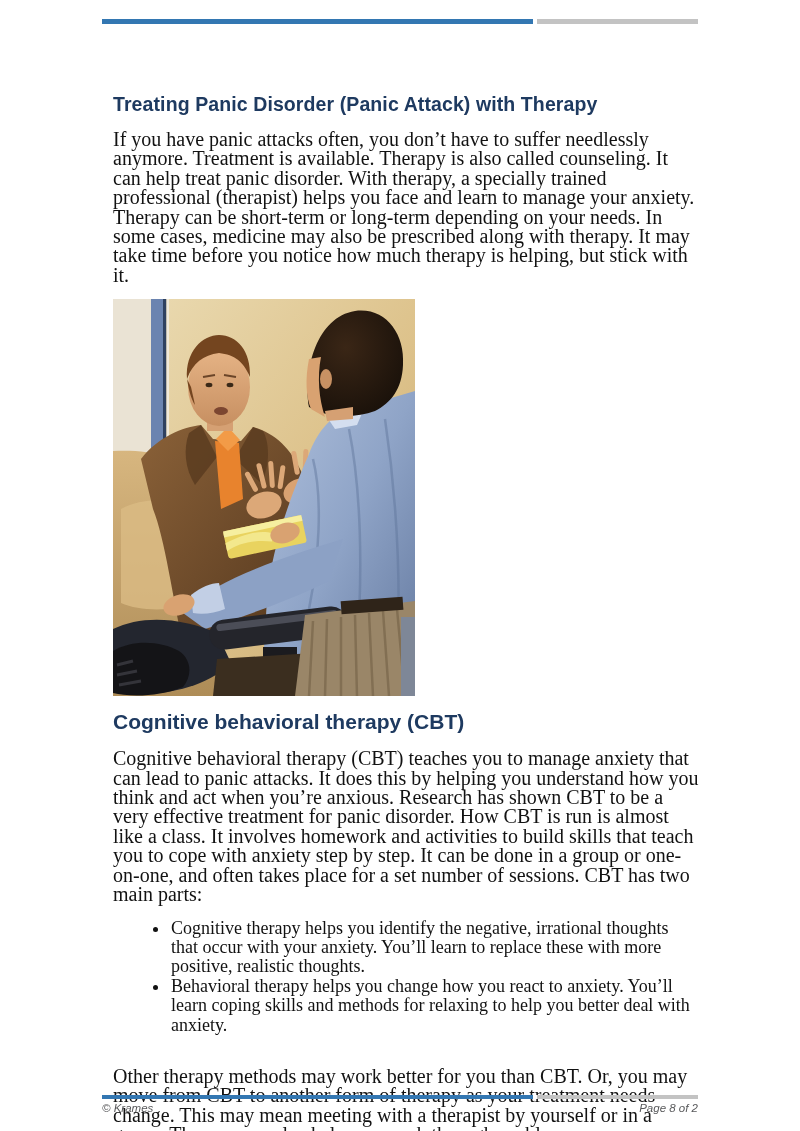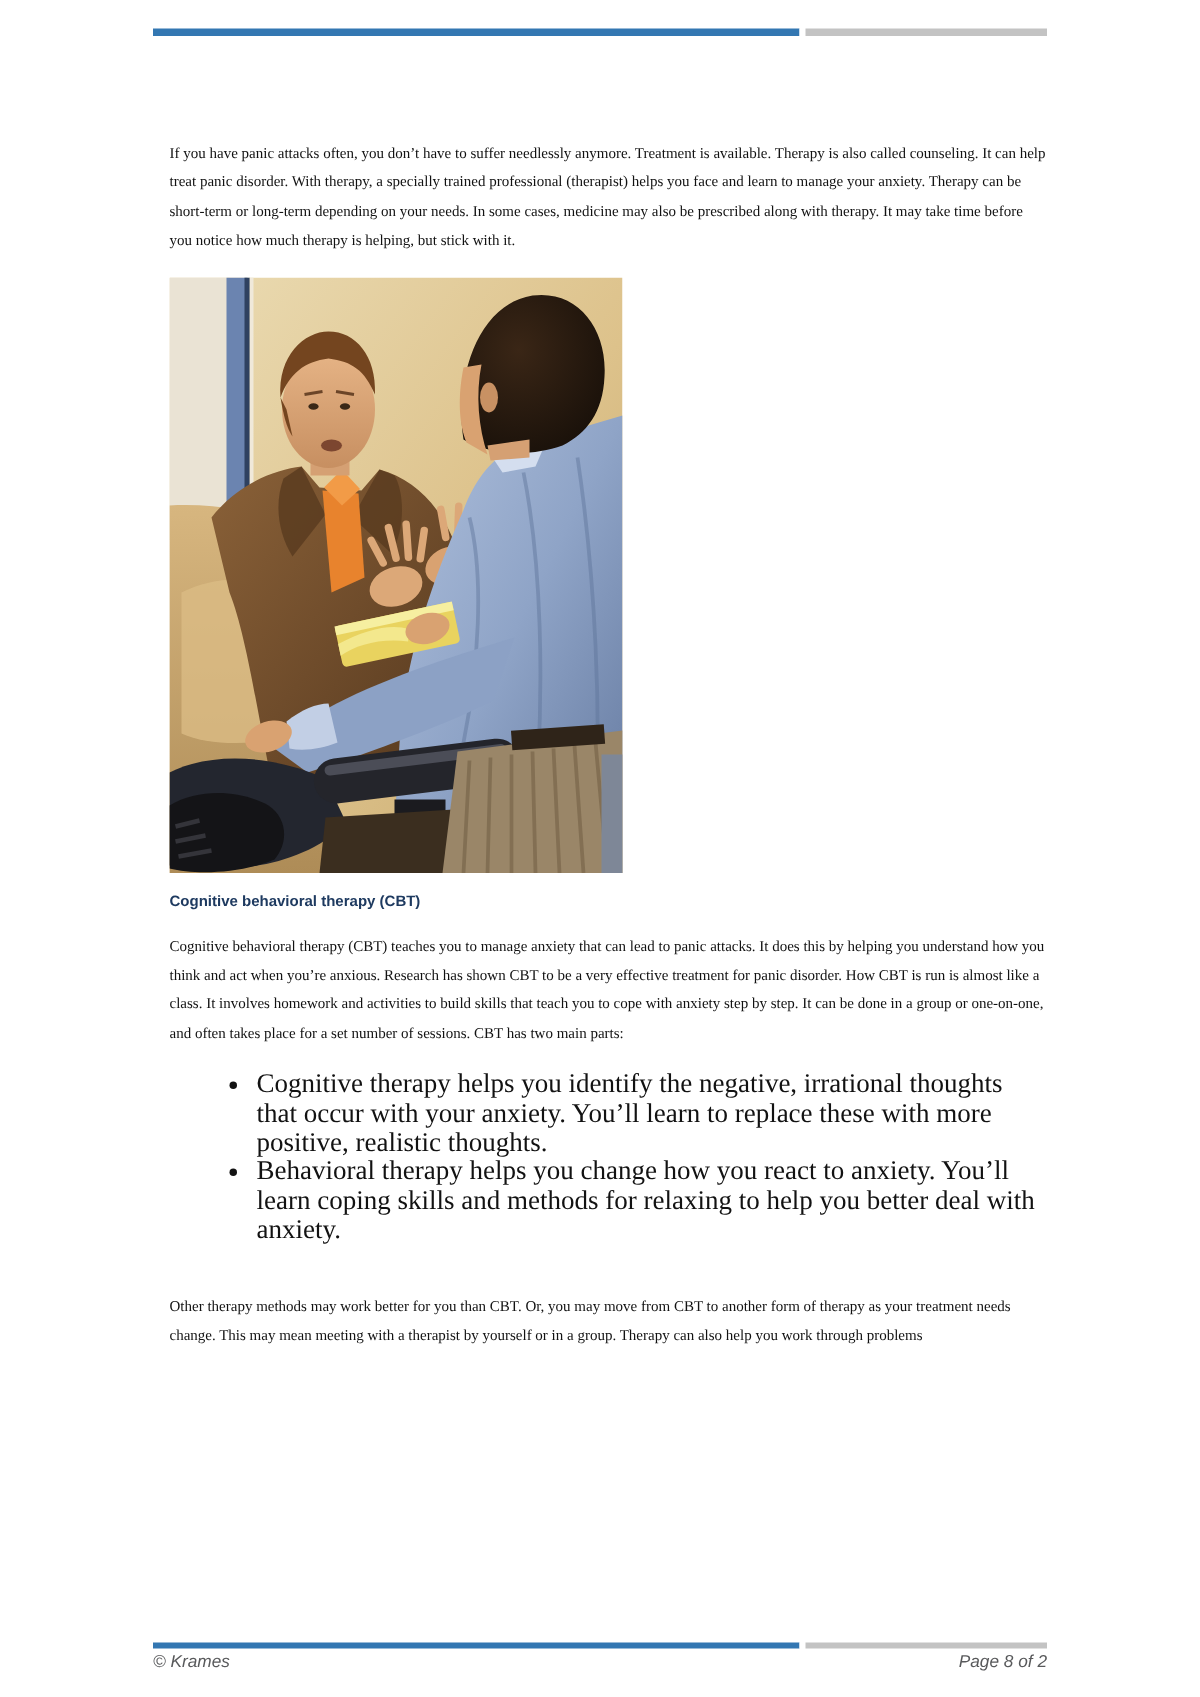--- a/index.html
+++ b/index.html
@@ -18,24 +18,24 @@
 
   
   .content { position:absolute; left:113px; top:93px; width:586px; }
   h1 {
     font-family:"Liberation Sans","DejaVu Sans",sans-serif;
     font-size:19.5px; font-weight:bold; color:#1E3A60;
     margin:0 0 14px 0; letter-spacing:0.1px;
   }
   h2 {
     font-family:"Liberation Sans","DejaVu Sans",sans-serif;
-    font-size:10px; font-weight:bold; color:#1E3A60;
+    font-size:21px; font-weight:bold; color:#1E3A60;
     margin:0 0 15px 0;
   }
-  p.body-text { font-size:10px; line-height:19.4px; margin:0 0 14px 0; }
+  p.body-text { font-size:20px; line-height:19.4px; margin:0 0 14px 0; }
   .figure { width:302px; height:397px; margin:10px 0 14px 0; line-height:0; }
   .figure svg { display:block; }
   ul.bullets { margin:0 0 32px 0; padding:0 0 0 57px; }
   ul.bullets li { font-size:18px; line-height:19.4px; padding-left:1px; }
 
   
   .footer-row {
     position:absolute; left:102px; top:1102px; width:596px;
     display:flex; justify-content:space-between;
     font-family:Liberation Sans, sans-serif;
@@ -46,20 +46,21 @@
 <body>
 
 <div class="accent-bar" id="top-bar">
   <div class="seg-blue"></div>
   <div class="seg-gap"></div>
   <div class="seg-gray"></div>
 </div>
 
 <div class="content">
 
+  <h1>Treating Panic Disorder (Panic Attack) with Therapy</h1>
 
   <p class="body-text">If you have panic attacks often, you don’t have to suffer needlessly anymore. Treatment is available. Therapy is also called counseling. It can help treat panic disorder. With therapy, a specially trained professional (therapist) helps you face and learn to manage your anxiety. Therapy can be short-term or long-term depending on your needs. In some cases, medicine may also be prescribed along with therapy. It may take time before you notice how much therapy is helping, but stick with it.</p>
 
   <figure class="figure" role="img" aria-label="Man in a brown leather jacket gesturing while talking with a therapist who holds a yellow notepad">
     <svg width="302" height="397" viewBox="0 0 302 397" xmlns="http://www.w3.org/2000/svg">
       <defs>
         <linearGradient id="wallG" x1="0" y1="0" x2="1" y2="1">
           <stop offset="0" stop-color="#EBDCB4"></stop>
             <stop offset="0.55" stop-color="#DDC28B"></stop>
             <stop offset="1" stop-color="#C6A76C"></stop>

